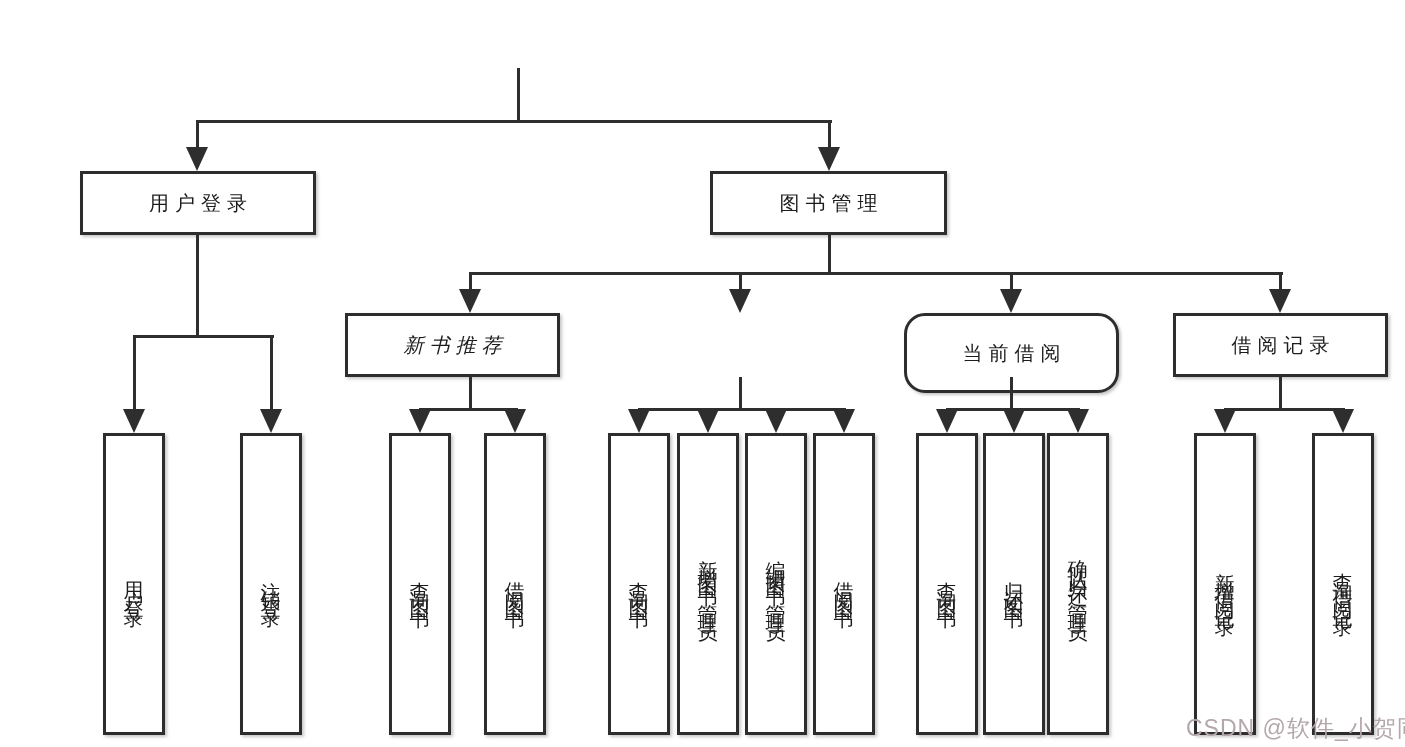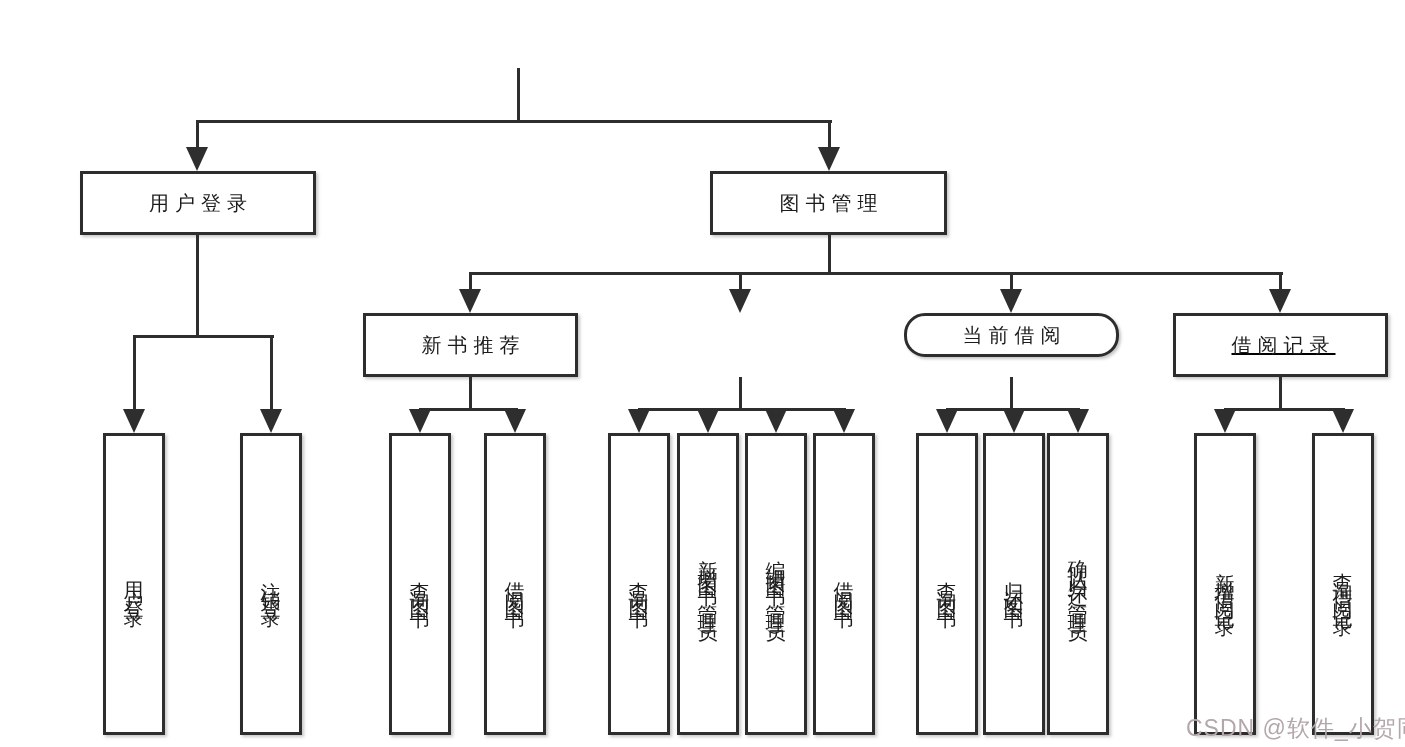--- a/index.html
+++ b/index.html
@@ -69,27 +69,27 @@
   <div class="hline" style="left:469px;top:272px;width:814px;"></div>
   <div class="vline" style="left:469px;top:273px;height:20px;"></div>
   <div class="vline" style="left:739px;top:273px;height:20px;"></div>
   <div class="vline" style="left:1010px;top:273px;height:20px;"></div>
   <div class="vline" style="left:1279px;top:273px;height:20px;"></div>
   <div class="arrow" style="left:459px;top:289px;"></div>
   <div class="arrow" style="left:729px;top:289px;"></div>
   <div class="arrow" style="left:1000px;top:289px;"></div>
   <div class="arrow" style="left:1269px;top:289px;"></div>
 
-  <div class="box" style="left:363px;top:313px;width:215px;height:64px;">
+  <div class="box" style="left:345px;top:313px;width:215px;height:64px;font-style:italic;">
     <span class="hlabel">新书推荐</span>
   </div>
-  <div class="box" style="left:904px;top:313px;width:215px;height:44px;border-radius:21px;">
+  <div class="box" style="left:904px;top:313px;width:215px;height:80px;border-radius:21px;">
     <span class="hlabel">当前借阅</span>
   </div>
-  <div class="box" style="left:1173px;top:313px;width:215px;height:64px;text-decoration:underline;">
+  <div class="box" style="left:1173px;top:313px;width:215px;height:64px;">
     <span class="hlabel">借阅记录</span>
   </div>
 
   <div class="vline" style="left:469px;top:377px;height:33px;"></div>
   <div class="vline" style="left:739px;top:377px;height:33px;"></div>
   <div class="vline" style="left:1010px;top:377px;height:33px;"></div>
   <div class="vline" style="left:1279px;top:377px;height:33px;"></div>
 
   <div class="hline" style="left:419px;top:408px;width:99px;"></div>
   <div class="hline" style="left:638px;top:408px;width:208px;"></div>

